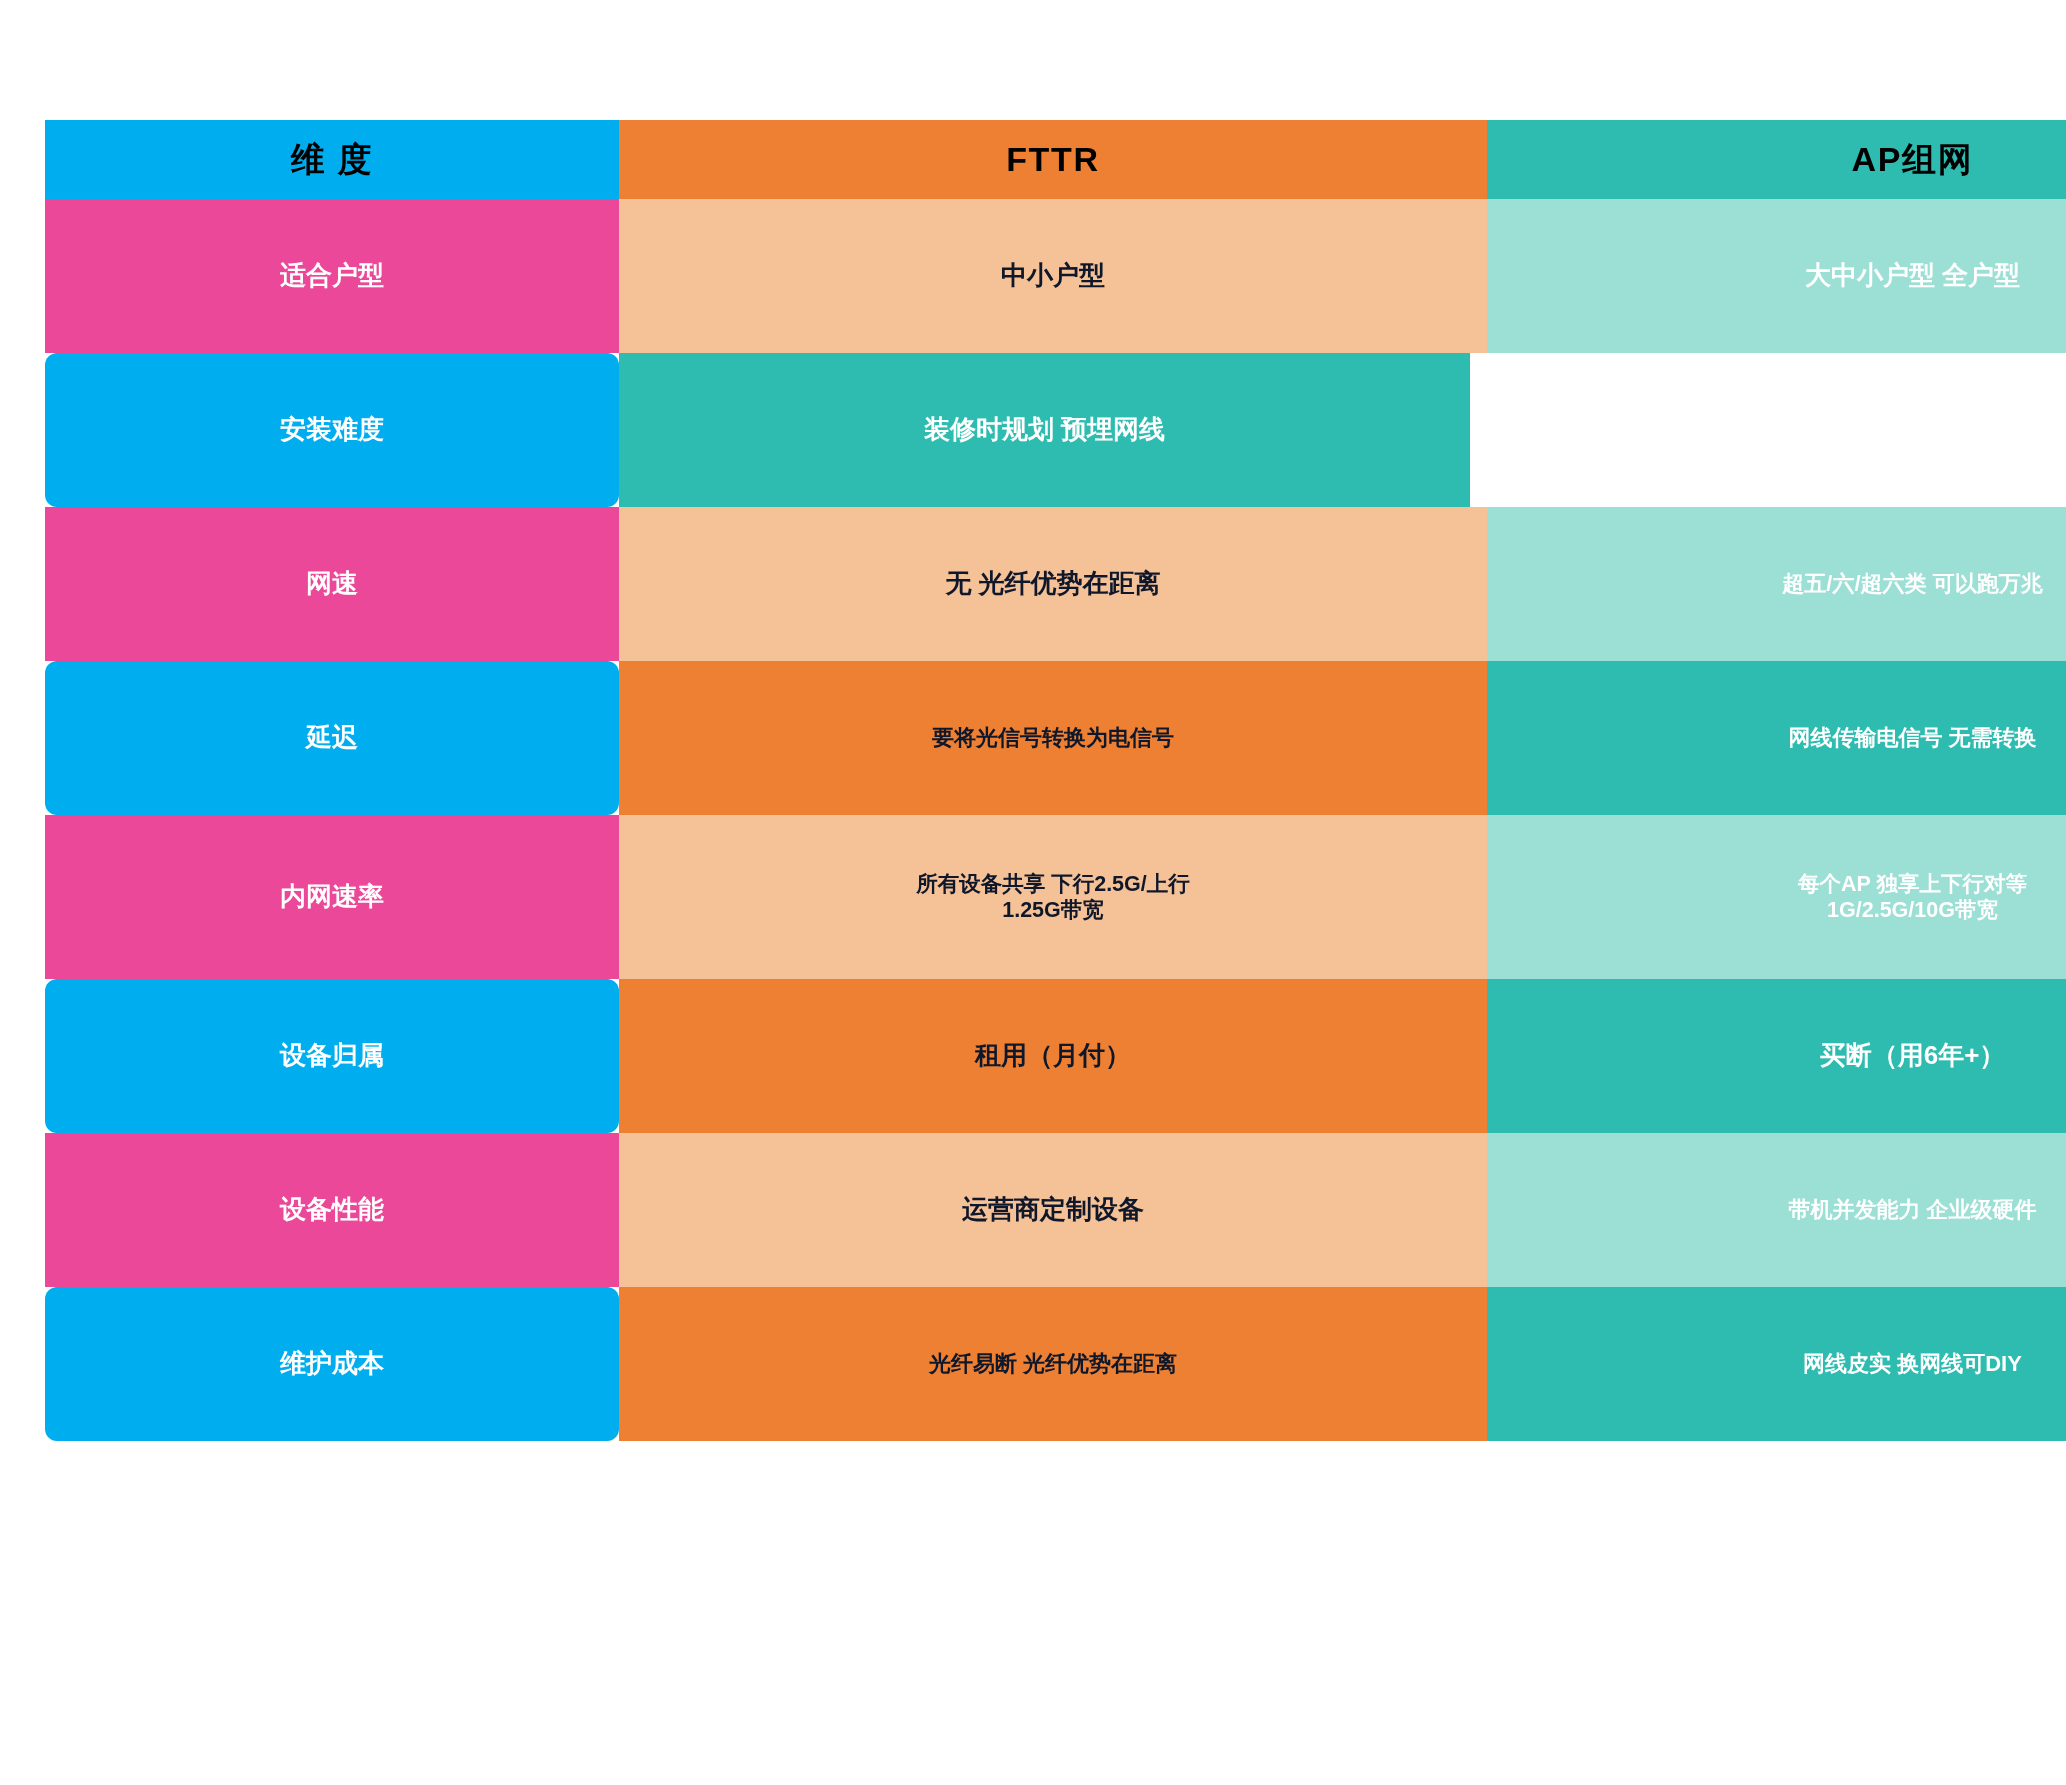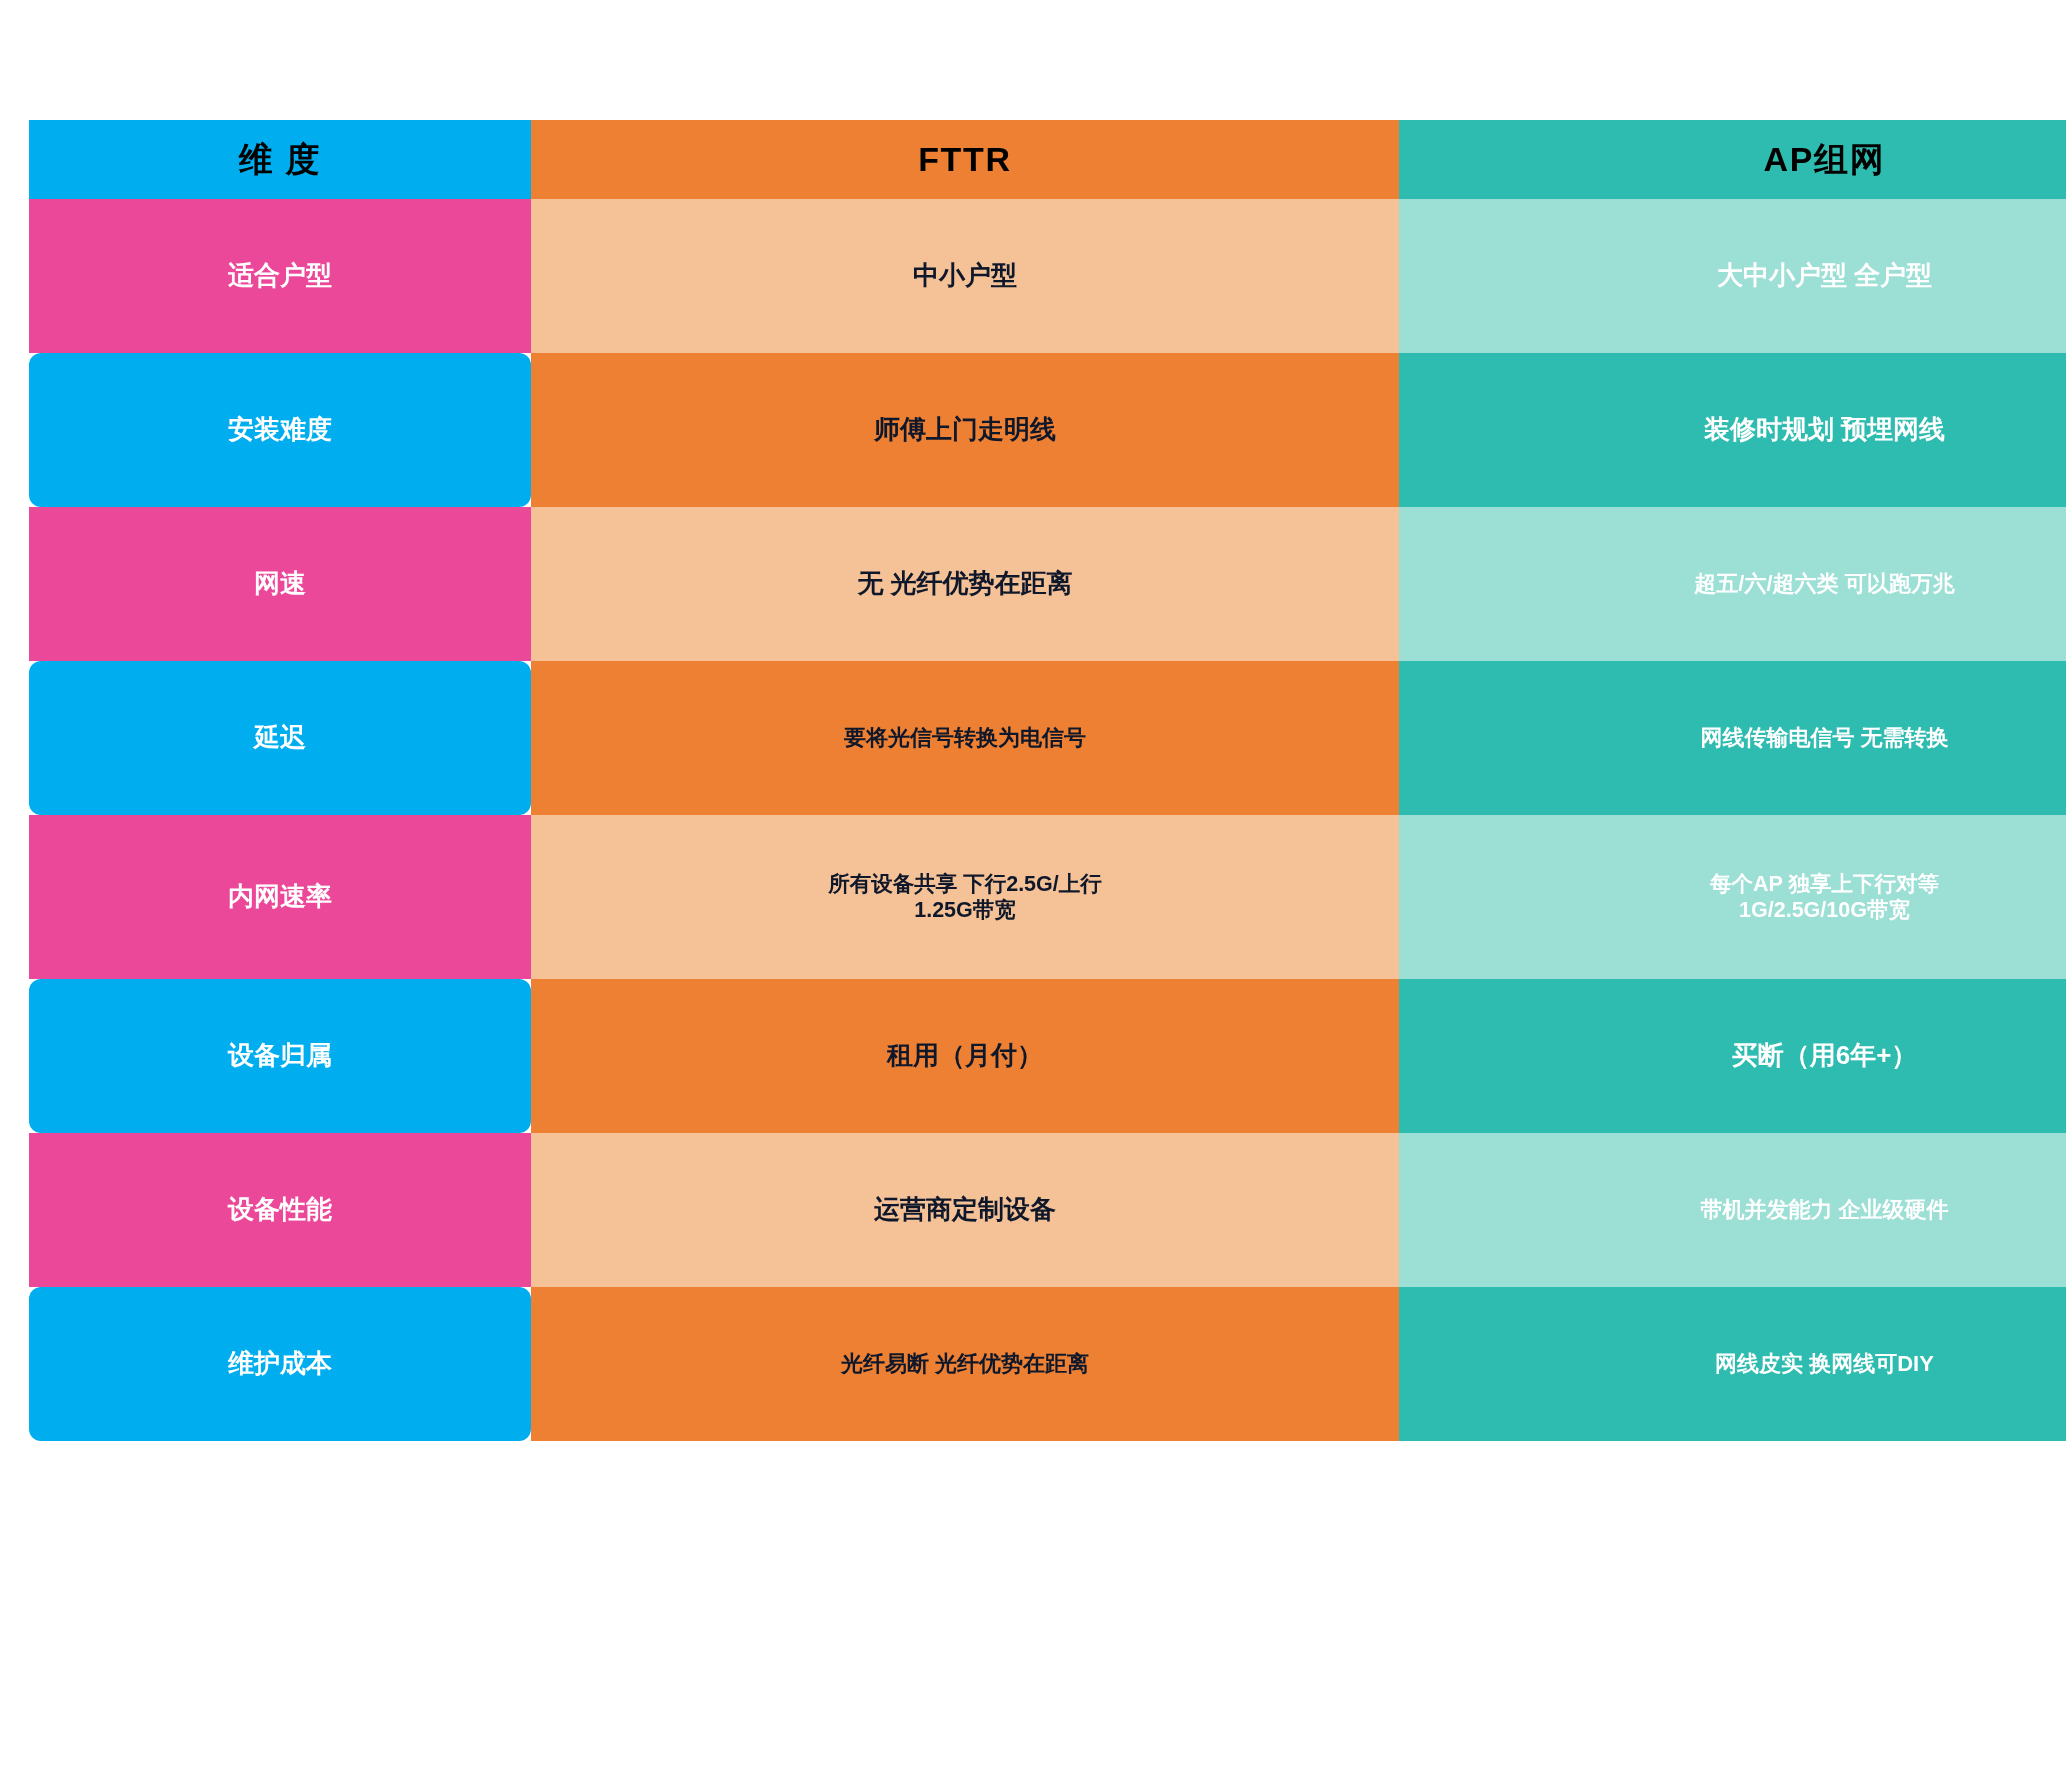--- a/index.html
+++ b/index.html
@@ -41,21 +41,21 @@
   }
   .cell {
     display: flex;
     align-items: center;
     justify-content: center;
     text-align: center;
     padding: 4.1px 10.7px;
     line-height: 1.22;
     overflow: hidden;
   }
-  .c0 { width: 502px; }
+  .c0 { width: 574px; margin-left: 16px; }
   .c1 { width: 868px; }
   .c2 { width: 851px; }
 
   
   .row-head .cell {
     height: 79px;
     font-size: 34px;
     font-weight: bold;
     color: #000000;
     letter-spacing: 1.7px;
@@ -112,21 +112,20 @@
 
     <div class="row row-body row-light">
       <div class="cell c0">适合户型</div>
       <div class="cell c1">中小户型</div>
       <div class="cell c2">大中小户型 全户型</div>
 
     </div>
 
     <div class="row row-body row-solid">
       <div class="cell c0">安装难度</div>
-      <div class="cell c1">师傅上门走明线</div>
       <div class="cell c2">装修时规划 预埋网线</div>
 
     </div>
 
     <div class="row row-body row-light">
       <div class="cell c0">网速</div>
       <div class="cell c1">无 光纤优势在距离</div>
       <div class="cell c2 sm2">超五/六/超六类 可以跑万兆</div>
 
     </div>

